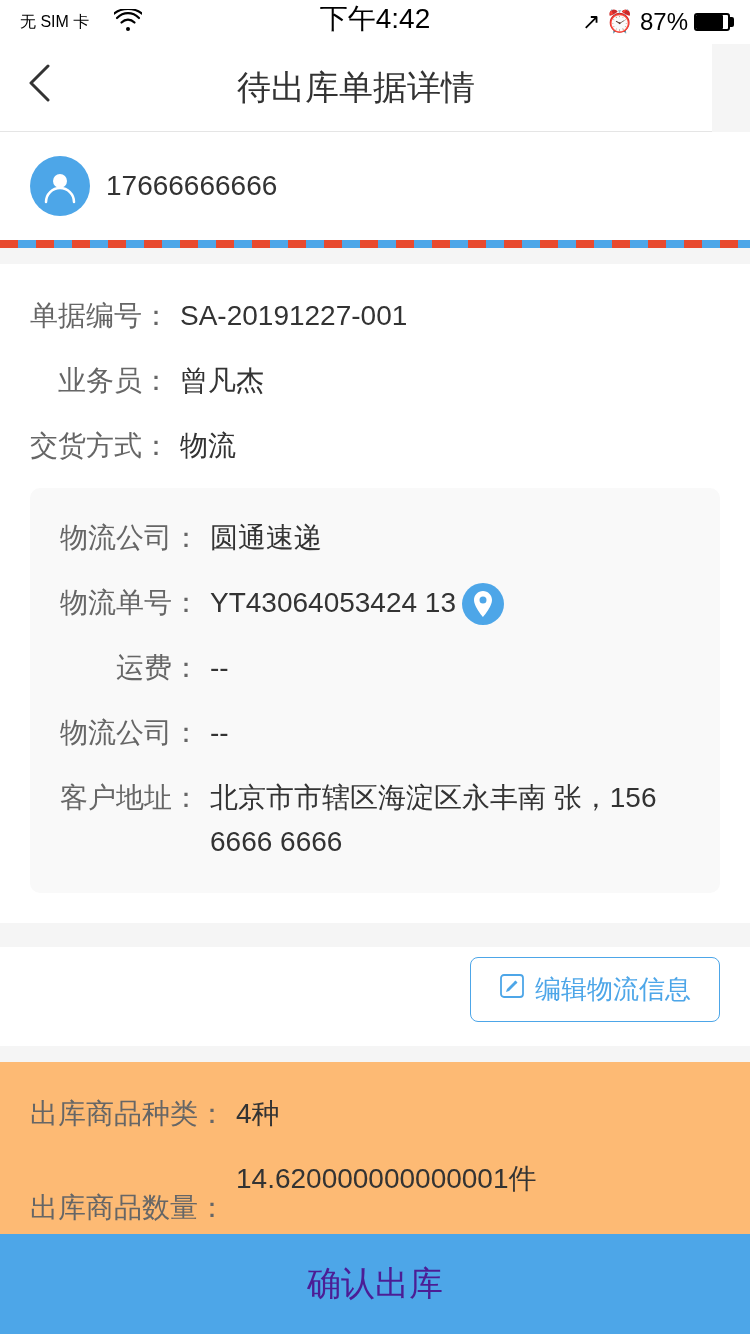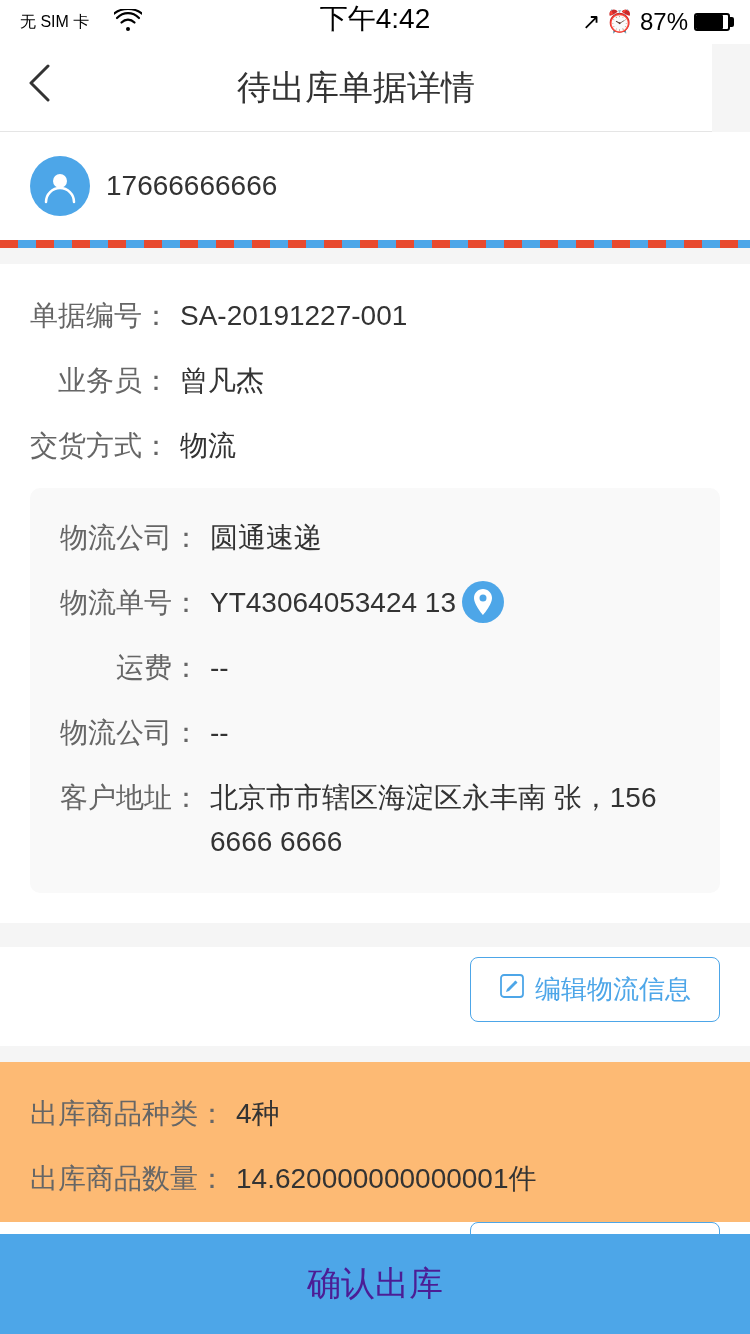--- a/index.html
+++ b/index.html
@@ -300,21 +300,21 @@
     <span class="info-value">物流</span>
   </div>
 
   <div class="logistics-card">
     <div class="info-row">
       <span class="info-label">物流公司：</span>
       <span class="info-value">圆通速递</span>
     </div>
     <div class="info-row">
       <span class="info-label">物流单号：</span>
-      <span class="info-value" style="display:flex; gap:6px;">
+      <span class="info-value" style="display:flex; align-items:center; gap:6px;">
         <span>YT43064053424 13</span>
         <span class="location-icon-wrap">
           <svg width="22" height="26" viewBox="0 0 22 26" fill="none">
             <path d="M11 0C6.03 0 2 4.03 2 9c0 6.75 9 17 9 17s9-10.25 9-17C20 4.03 15.97 0 11 0zm0 12.5A3.5 3.5 0 1111 5.5a3.5 3.5 0 010 7z" fill="#fff"></path>
           </svg>
         </span>
       </span>
     </div>
     <div class="info-row">
       <span class="info-label">运费：</span>
@@ -345,21 +345,21 @@
 </div>
 
 <div class="section-separator"></div>
 
 <div class="goods-section">
   <div class="info-row">
     <span class="info-label" style="min-width:168px;">出库商品种类：</span>
     <span class="info-value">4种</span>
   </div>
   <div class="info-row">
-    <span class="info-label" style="min-width:168px;">出库商品数量：</span>
+    <span class="info-label" style="min-width:168px;margin-top:29px;">出库商品数量：</span>
     <span class="info-value">14.620000000000001件</span>
   </div>
 </div>
 
 <div class="view-details-btn-wrap">
   <button class="view-btn">
     <span>
       <svg width="26" height="26" viewBox="0 0 26 26" fill="none">
         <rect x="2" y="2" width="22" height="22" rx="3" stroke="#4da6e8" stroke-width="1.8" fill="none"></rect>
         <line x1="7" y1="8" x2="19" y2="8" stroke="#4da6e8" stroke-width="1.8" stroke-linecap="round"></line>

